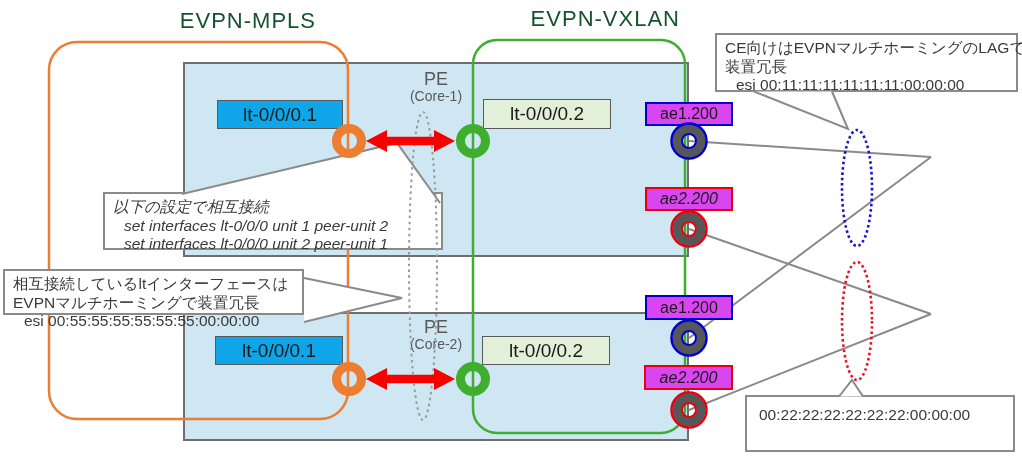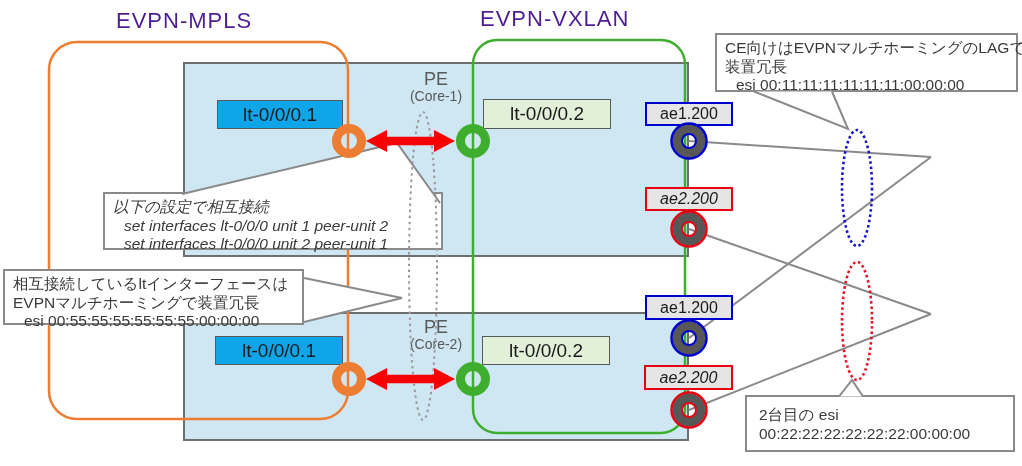--- a/index.html
+++ b/index.html
@@ -3,38 +3,38 @@
 <meta charset="utf-8">
 <style>
   html,body{margin:0;padding:0;background:#fff;}
   #canvas{
     position:relative;width:1022px;height:466px;overflow:hidden;
     font-family:"Liberation Sans","DejaVu Sans",sans-serif;background:#fff;
   }
   svg.layer{position:absolute;left:0;top:0;width:1022px;height:466px;pointer-events:none;}
 
   .domain-title{
-    position:absolute;text-align:left;font-size:22px;color:#4c1d95;
+    position:absolute;text-align:right;font-size:22px;color:#14532d;
     letter-spacing:1px;white-space:nowrap;
   }
   .pe-box{
     position:absolute;background:#cfe6f3;border:2px solid #6e6e6e;box-sizing:border-box;
   }
   .pe-title{position:absolute;width:130px;text-align:center;color:#595959;line-height:1.05;}
   .pe-title .pe-name{font-size:18px;}
   .pe-title .pe-core{font-size:14px;}
 
   .chip{
     position:absolute;box-sizing:border-box;text-align:center;color:#1a1a1a;
     white-space:nowrap;display:flex;align-items:center;justify-content:center;
   }
   .chip-lt{border:1.5px solid #595959;font-size:19px;}
   .chip-lt-pink{background:#0ea5e9;}
   .chip-lt-green{background:#e2efd9;}
-  .chip-ae{background:#e5e5e5;font-size:16px;}
+  .chip-ae{background:#d946ef;font-size:16px;}
   .chip-ae-blue{border:2px solid #0000cc;}
   .chip-ae-red{border:2px solid #e60012;font-style:italic;}
 
   .callout{
     position:absolute;background:#fff;border:2px solid #8a8a8a;box-sizing:border-box;
     color:#3a3a3a;font-size:15.5px;line-height:18.5px;padding:4px 8px;white-space:nowrap;
   }
   .callout .indent{padding-left:11px;}
   .callout-esi2{padding:8px 12px;line-height:19px;}
 </style>
@@ -86,28 +86,27 @@
     <div>装置冗長</div>
     <div class="indent">esi 00:11:11:11:11:11:11:00:00:00</div>
   </div>
 
   <div class="callout" style="left:103px;top:192px;width:340px;height:58px;font-style:italic;">
     <div>以下の設定で相互接続</div>
     <div class="indent">set interfaces lt-0/0/0 unit 1 peer-unit 2</div>
     <div class="indent">set interfaces lt-0/0/0 unit 2 peer-unit 1</div>
   </div>
 
-  <div class="callout" style="left:3px;top:269px;width:301px;height:56px;">
+  <div class="callout" style="left:3px;top:269px;width:301px;height:46px;">
     <div>相互接続しているltインターフェースは</div>
     <div>EVPNマルチホーミングで装置冗長</div>
     <div class="indent">esi 00:55:55:55:55:55:55:00:00:00</div>
   </div>
 
   <div class="callout callout-esi2" style="left:745px;top:395px;width:270px;height:57px;">
-    <div>2台目の esi</div>
     <div>00:22:22:22:22:22:22:00:00:00</div>
   </div>
 
   <svg class="layer" viewBox="0 0 1022 466">
 
     <path d="M182,194 L397,143 L440,203" fill="#ffffff" stroke="#8a8a8a" stroke-width="2"></path>
     <path d="M304,278 L402,298 L304,322" fill="#ffffff" stroke="#8a8a8a" stroke-width="2"></path>
     <path d="M754,91.5 L848,129 L832,91.5" fill="#ffffff" stroke="#8a8a8a" stroke-width="2"></path>
     <path d="M839,396.5 L852,380 L863,396.5" fill="#ffffff" stroke="#8a8a8a" stroke-width="2"></path>
 

